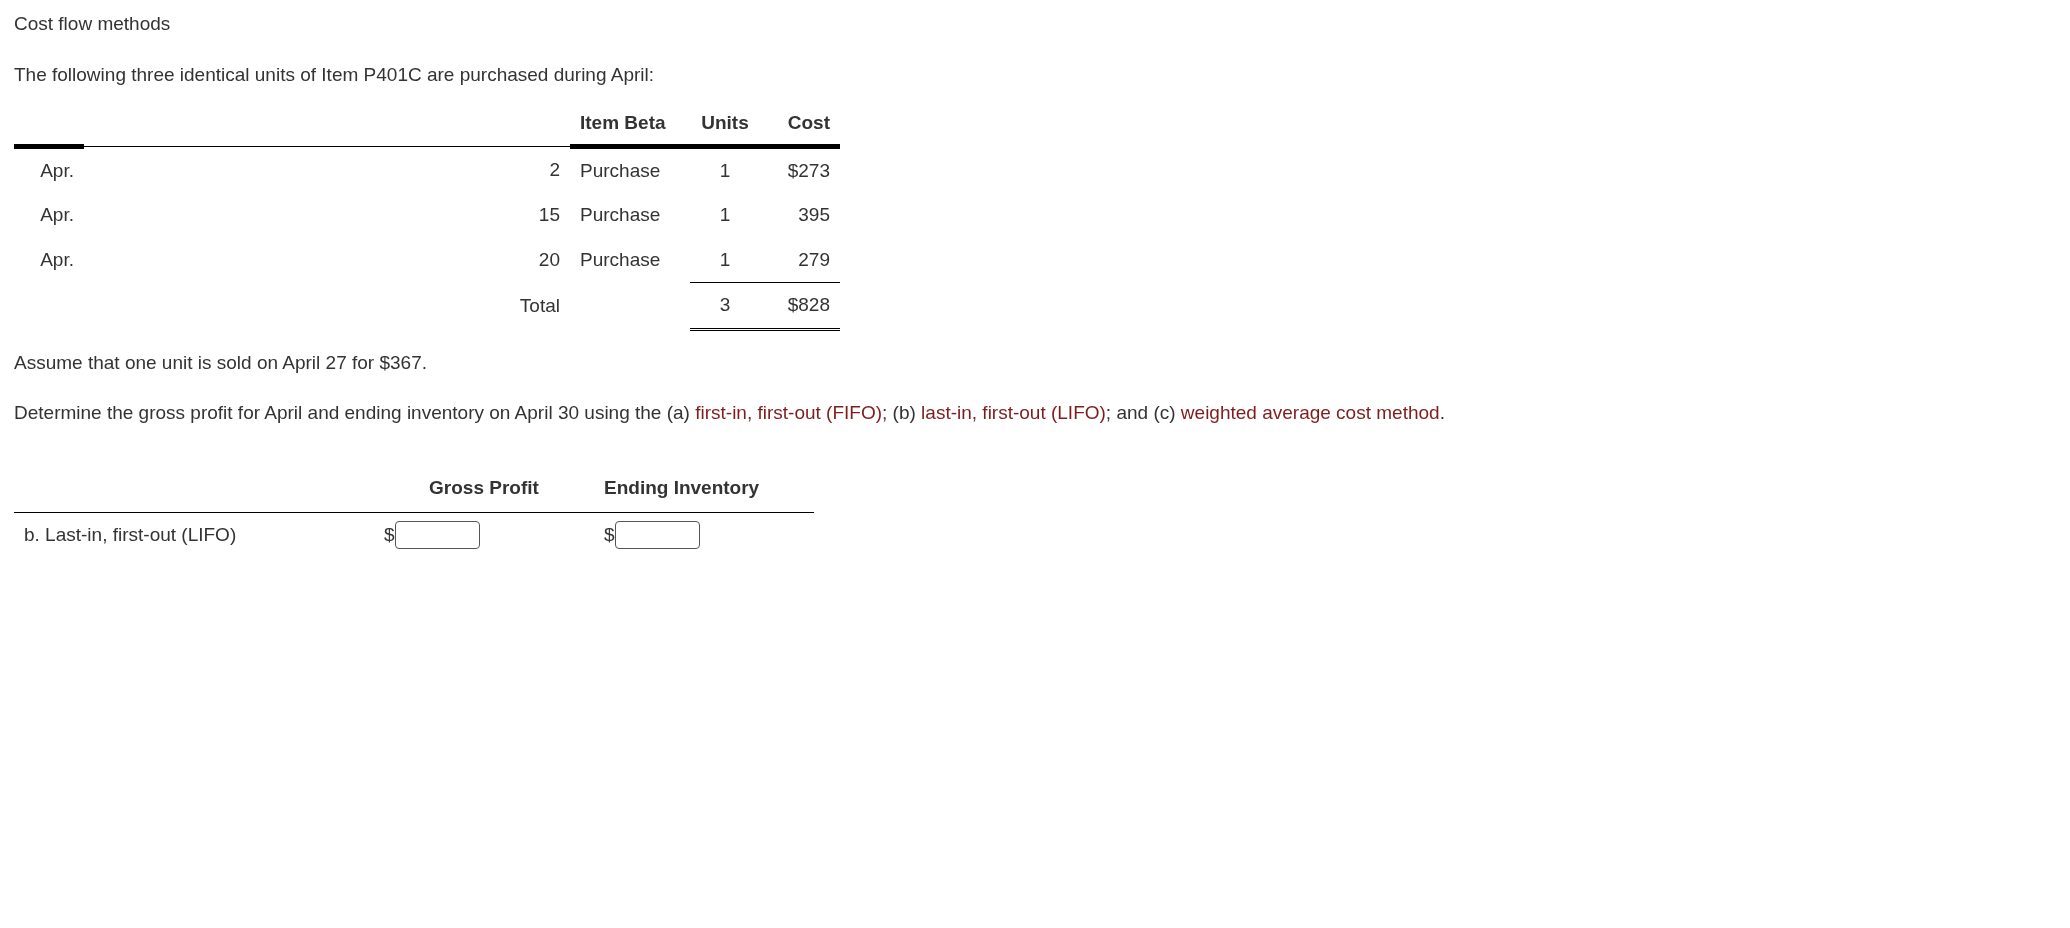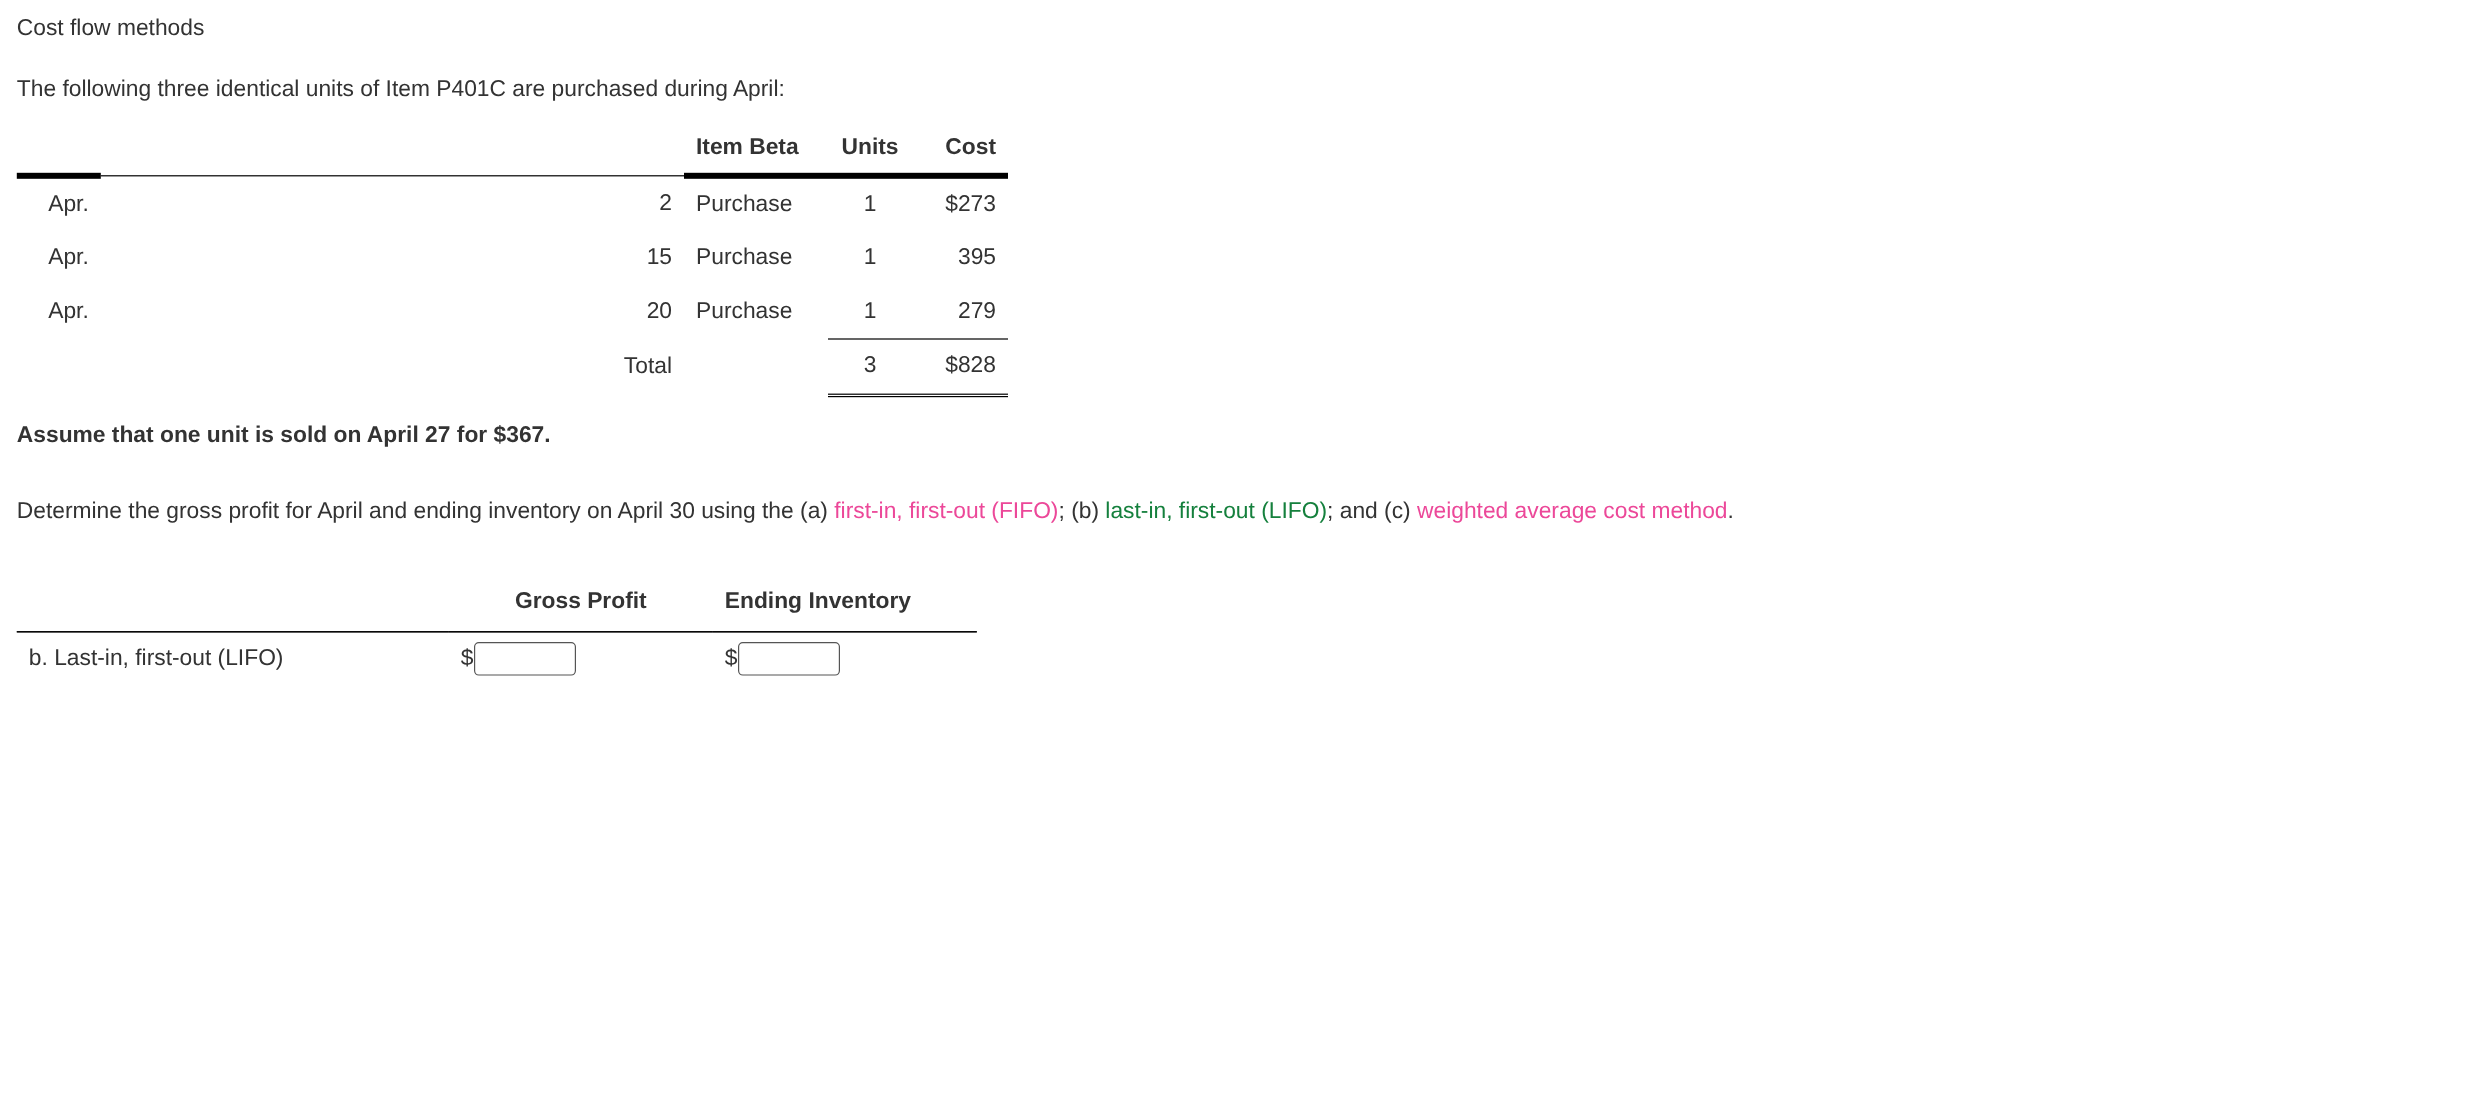--- a/index.html
+++ b/index.html
@@ -31,28 +31,27 @@
     padding: 8px 10px;
     text-align: right;
   }
   .purchase-table .date-col { width: 50px; }
   .purchase-table .label-col { width: 420px; }
   .purchase-table .item-col { text-align: left; width: 100px; }
   .purchase-table .units-col { text-align: center; width: 50px; }
   .purchase-table .cost-col { text-align: right; width: 60px; }
   .dbl-bottom { border-bottom: 3px double #000; }
   .assume {
-    margin-bottom: 36px;
-    font-weight: bold;
+    margin-bottom: 22px;
   }
   .prompt {
     margin-bottom: 40px;
   }
-  .link-green { color: #ec4899; }
-  .link-blue { color: #15803d; }
+  .link-green { color: #7f1d1d; }
+  .link-blue { color: #7f1d1d; }
   .answer-table {
     border-collapse: collapse;
   }
   .answer-table th {
     font-weight: bold;
     padding: 6px 10px 10px 10px;
     border-bottom: 1px solid #000;
     text-align: left;
   }
   .answer-table th.col-gp { text-align: center; }

